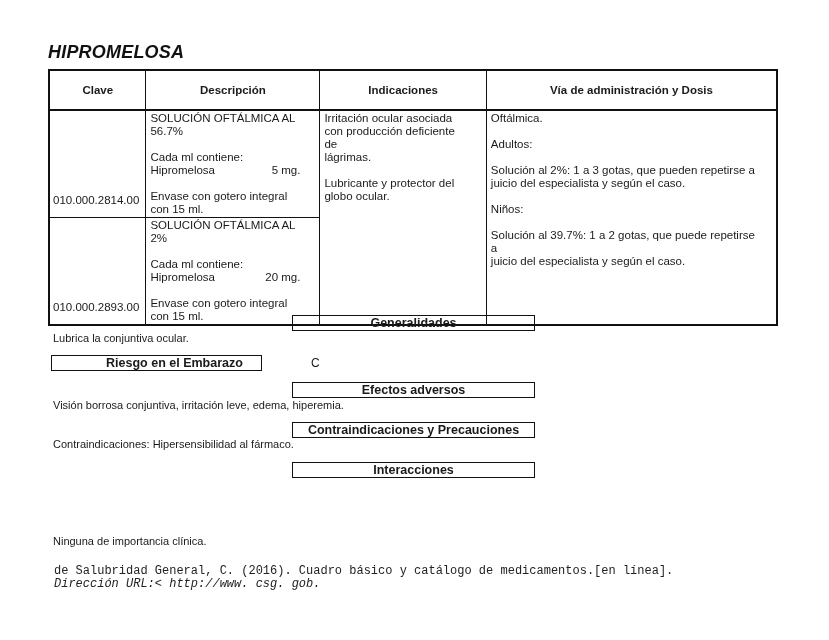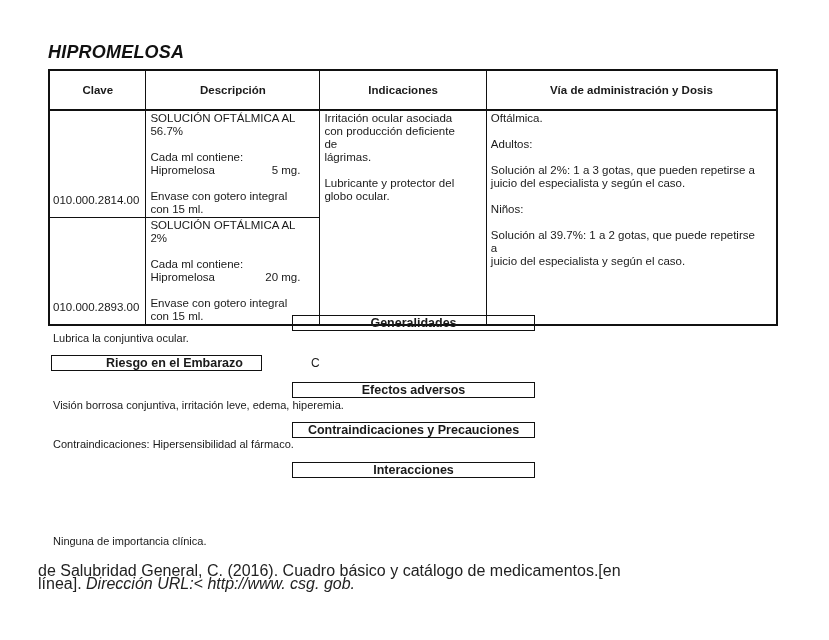--- a/index.html
+++ b/index.html
@@ -28,21 +28,21 @@
   td.clave { vertical-align: bottom !important; padding: 0 2px 10px 3px !important; white-space: nowrap; }
   tr.r1 td.clave, tr.r1 td.desc { border-bottom: 1.5px solid #111; }
   .p { margin: 0; }
   .gap { height: 13px; }
   .mgrow { display: flex; justify-content: space-between; width: 150px; }
   .hbox {
     position: absolute; border: 1.5px solid #111; font-weight: bold;
     font-size: 12.5px; text-align: center; line-height: 14px; height: 14px; box-sizing: content-box;
   }
   .body-text { position: absolute; font-size: 11px; color: #1a1a1a; }
-  .ref { position: absolute; left: 38px; top: 565px; font-size: 16px; line-height: 12.5px; color: #222; width: 620px; }
+  .ref { position: absolute; left: 54px; top: 565px; font-size: 12px; line-height: 12.5px; color: #222; width: 620px; font-family: Liberation Mono, monospace; }
   .ref i { font-style: italic; }
 </style>
 </head>
 <body>
 
 <div class="title">HIPROMELOSA</div>
 
 <table class="main">
   <colgroup>
     <col style="width:97px">

